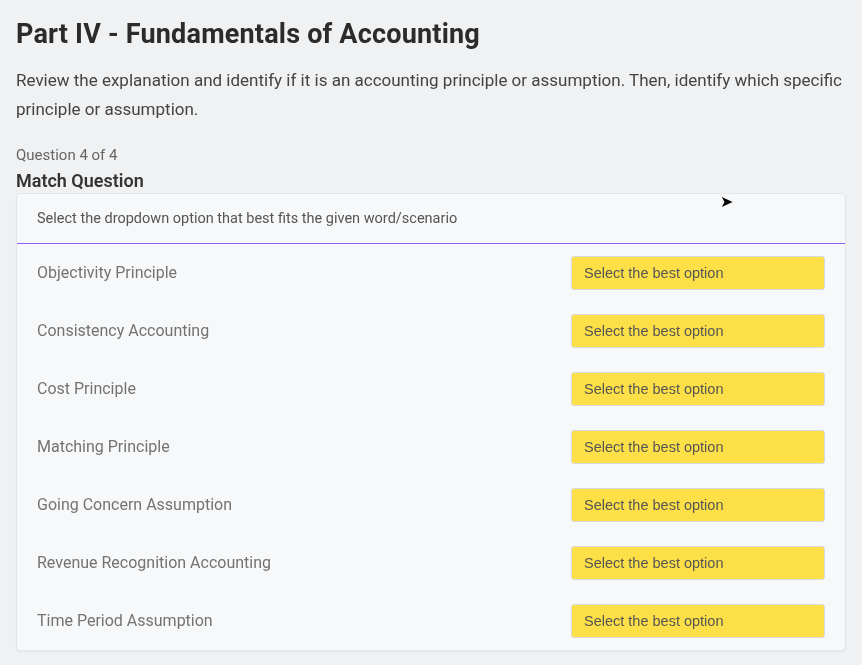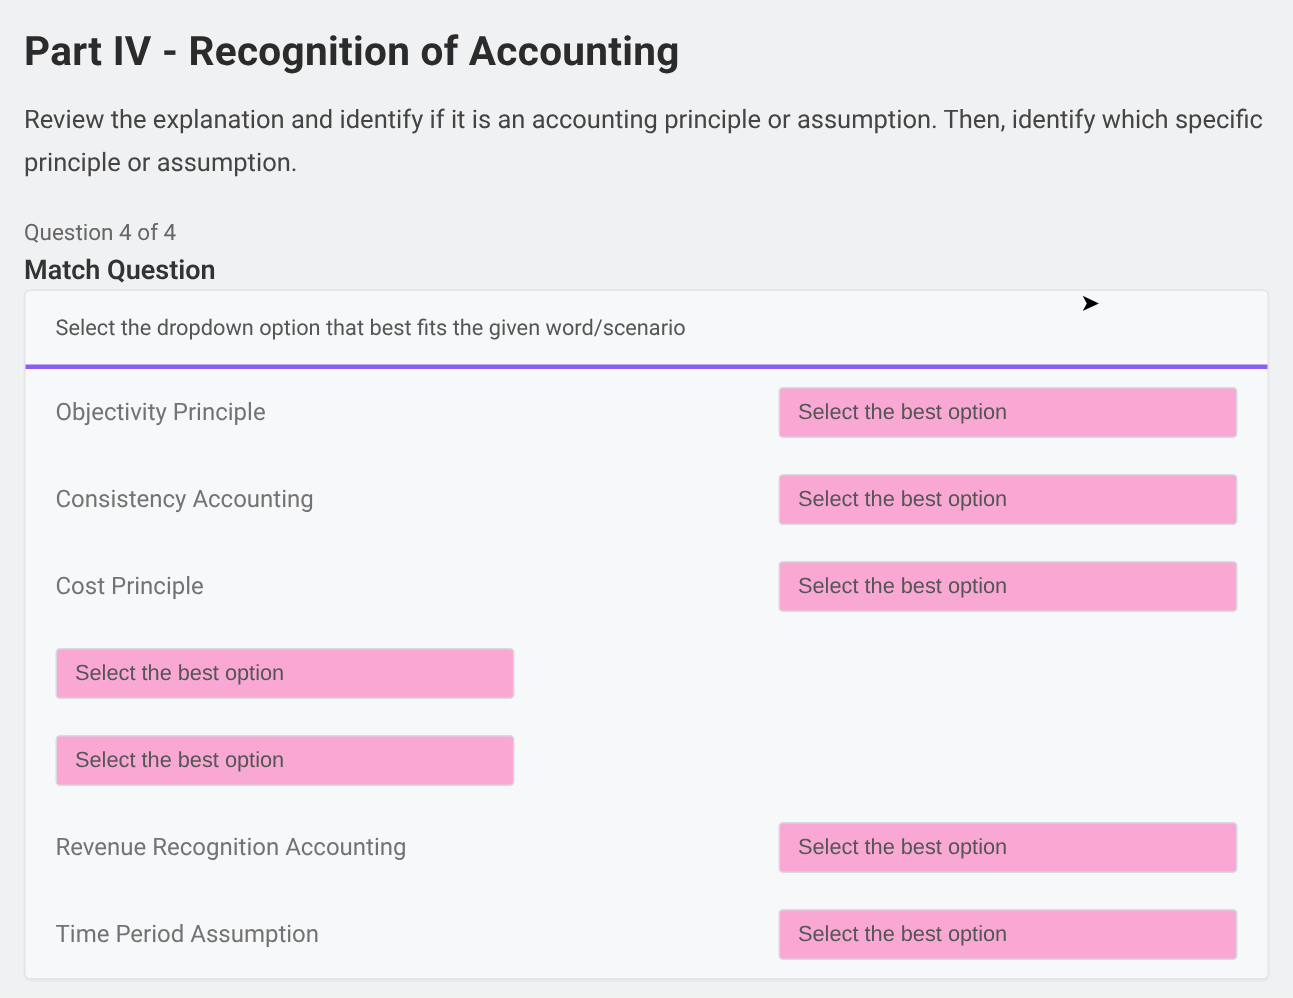--- a/index.html
+++ b/index.html
@@ -43,36 +43,36 @@
       background: #f7f8f9;
       border: 1px solid #e3e5e7;
       border-radius: 4px;
       box-shadow: 0 1px 2px rgba(0,0,0,0.05);
       padding: 0;
     }
     .card-instruction {
       font-size: 14.5px;
       color: #555;
       padding: 16px 20px 16px 20px;
-      border-bottom: 3px solid #8b5cf6;
+      border-bottom: 1px solid #8b5cf6;
     }
     .match-row {
       display: flex;
       align-items: center;
       justify-content: space-between;
       padding: 12px 20px;
     }
     .match-label {
       font-size: 16px;
       color: #737373;
       flex: 1;
     }
     .match-select {
-      width: 306px;
-      background: #f9a8d4;
+      width: 254px;
+      background: #fde047;
       border: 1px solid #d8dadd;
       border-radius: 3px;
       padding: 8px 12px;
       font-size: 14.5px;
       color: #555;
       cursor: pointer;
       appearance: none;
       -webkit-appearance: none;
       -moz-appearance: none;
     }
@@ -81,21 +81,21 @@
       left: 720px;
       top: 192px;
       font-size: 16px;
       color: #000;
       pointer-events: none;
     }
   </style>
 </head>
 <body>
 
-<h1 class="page-title">Part IV - Recognition of Accounting</h1>
+<h1 class="page-title">Part IV - Fundamentals of Accounting</h1>
 
 <p class="description">Review the explanation and identify if it is an accounting principle or assumption. Then, identify which specific principle or assumption.</p>
 
 <div class="question-counter">Question 4 of 4</div>
 <div class="question-type">Match Question</div>
 
 <div class="match-card">
   <div class="card-instruction">Select the dropdown option that best fits the given word/scenario</div>
 
   <div class="match-row">
@@ -113,26 +113,28 @@
   </div>
 
   <div class="match-row">
     <div class="match-label">Cost Principle</div>
     <select class="match-select">
       <option>Select the best option</option>
     </select>
   </div>
 
   <div class="match-row">
+    <div class="match-label">Matching Principle</div>
     <select class="match-select">
       <option>Select the best option</option>
     </select>
   </div>
 
   <div class="match-row">
+    <div class="match-label">Going Concern Assumption</div>
     <select class="match-select">
       <option>Select the best option</option>
     </select>
   </div>
 
   <div class="match-row">
     <div class="match-label">Revenue Recognition Accounting</div>
     <select class="match-select">
       <option>Select the best option</option>
     </select>

